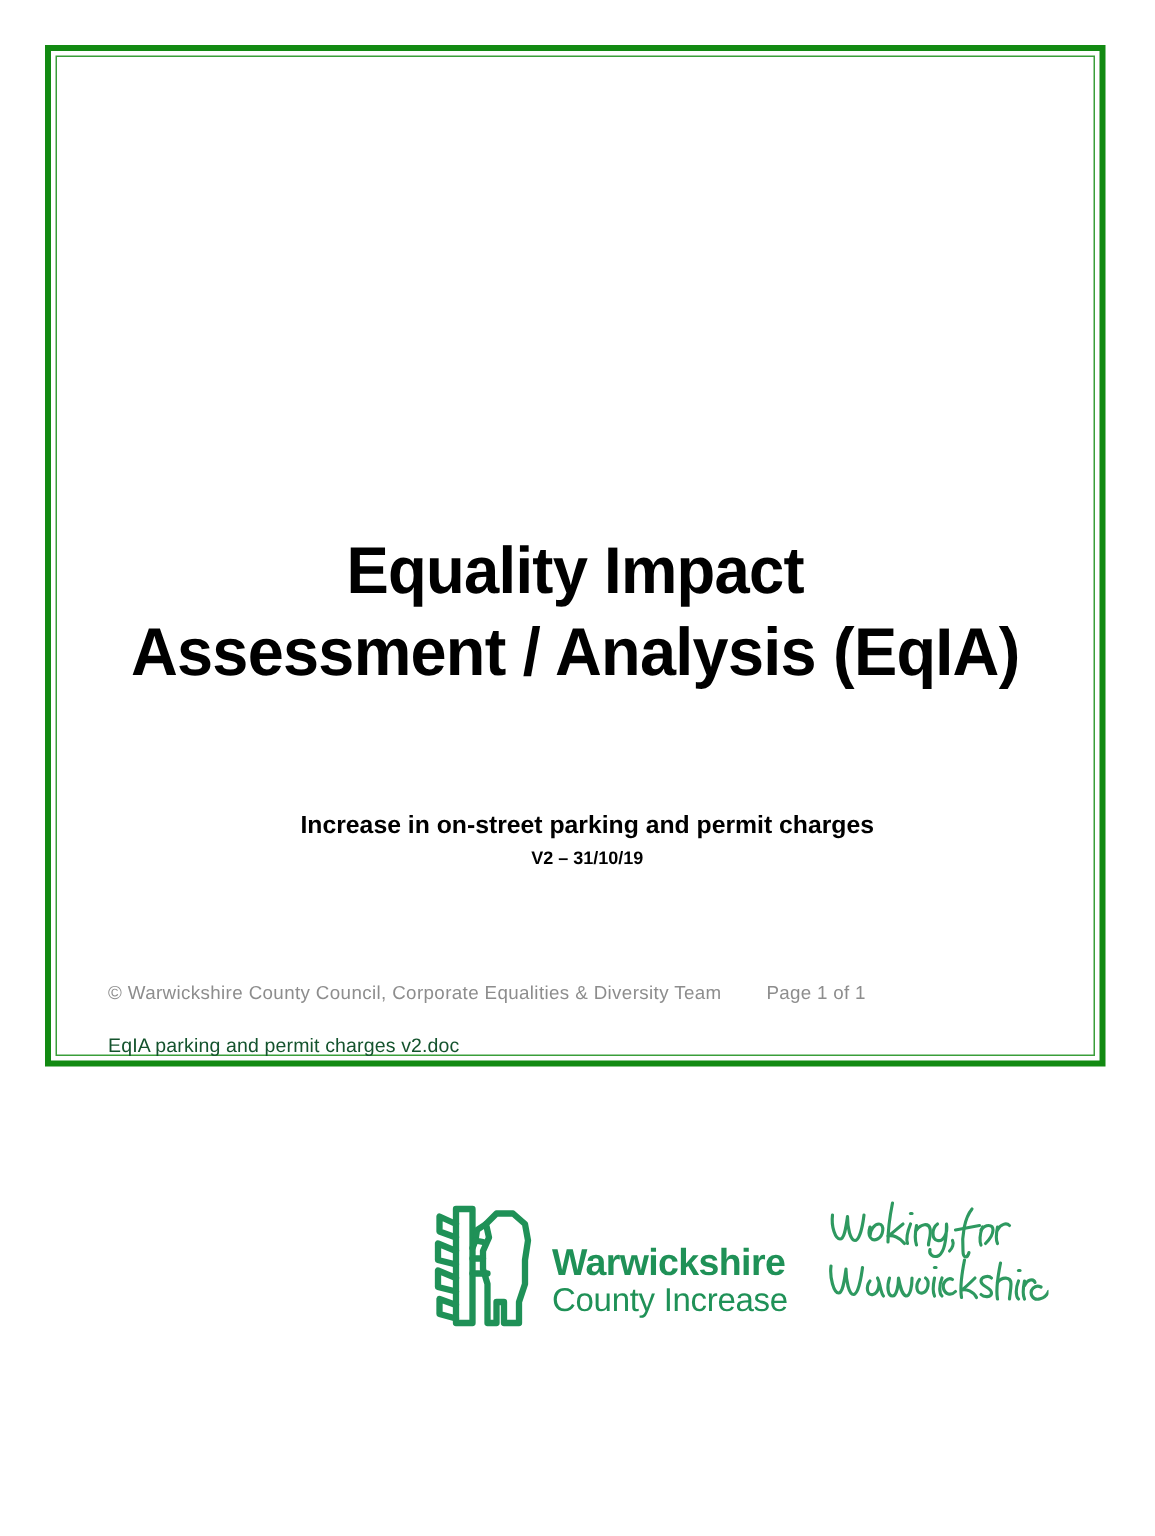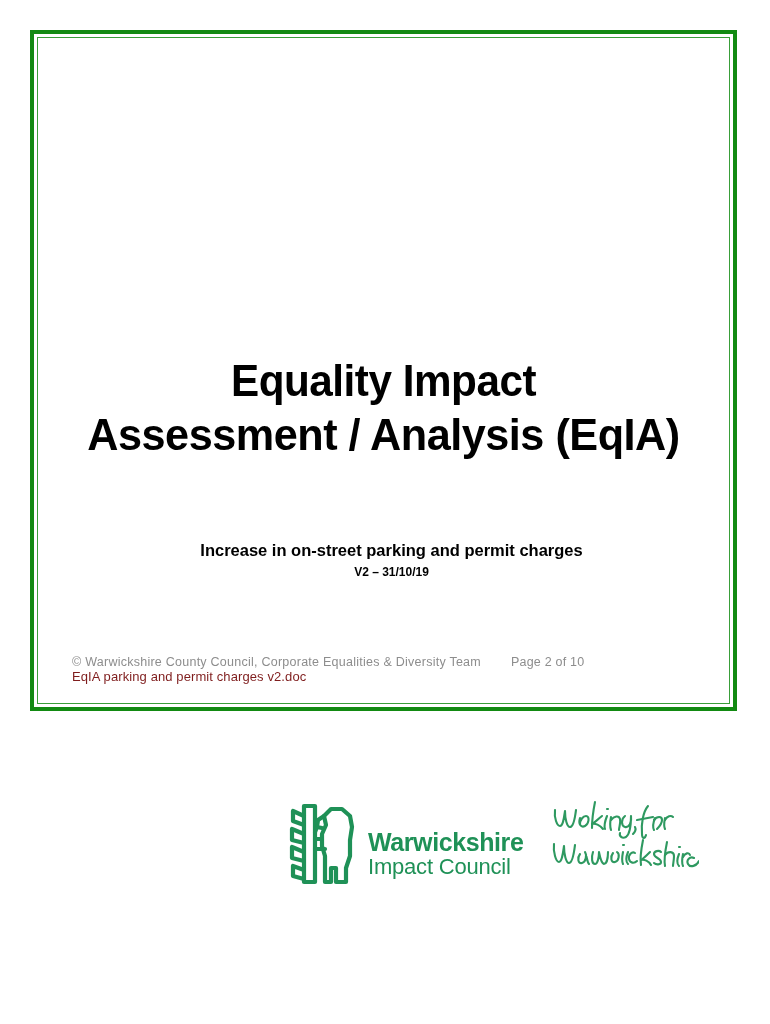--- a/index.html
+++ b/index.html
@@ -162,23 +162,23 @@
     font-family: "Liberation Sans", sans-serif;
     font-size: 12.5px;
     color: #8d8d8d;
     letter-spacing: 0.2px;
     margin-left: 30px;
     white-space: nowrap;
   }
   .footer-filename {
     font-family: "Liberation Sans", sans-serif;
     font-size: 13px;
-    color: #7f1d1d;
+    color: #14532d;
     letter-spacing: 0.1px;
-    margin-top: 0;
+    margin-top: 20px;
     white-space: nowrap;
   }
 </style>
 </head>
 <body>
 
 <div class="page">
   <div class="page-inner-rule"></div>
 
   <div class="content">
@@ -213,21 +213,21 @@
 
             <path d="M40 22 L34 26 L33 33 L38 34"></path>
 
             <path d="M33 33 L31 38"></path>
             <path d="M31 45 L38 45"></path>
             <path d="M31 55 L41 55"></path>
           </g>
         </svg>
         <div class="wcc-wordmark">
           <span class="wcc-name">Warwickshire</span>
-          <span class="wcc-sub">Impact Council</span>
+          <span class="wcc-sub">County Increase</span>
         </div>
       </div>
 
       <div class="wfw-mark">
         <svg width="150" height="84" viewBox="0 0 150 84">
           <g fill="none" stroke="#2e9960" stroke-width="2.1" stroke-linecap="round" stroke-linejoin="round">
 
             <path d="M6 14 C5 22, 8 30, 11 30 C14 30, 15 22, 16 15 C16 23, 18 31, 21 31 C24 31, 26 22, 27 14"></path>
             <path d="M31 22 C29 28, 32 32, 36 30 C40 28, 41 20, 37 20 C34 20, 31 24, 31 28"></path>
             <path d="M46 6 C44 16, 43 26, 43 32"></path>
@@ -267,19 +267,19 @@
             <path d="M145 62 C141 60, 137 64, 139 68 C141 72, 148 70, 150 65"></path>
           </g>
         </svg>
       </div>
 
     </div>
 
     <div class="footer">
       <div class="footer-line1">
         <span class="footer-copyright">© Warwickshire County Council, Corporate Equalities &amp; Diversity Team</span>
-        <span class="footer-pagenum">Page 2 of 10</span>
+        <span class="footer-pagenum">Page 1 of 1</span>
       </div>
       <div class="footer-filename">EqIA parking and permit charges v2.doc</div>
     </div>
 
   </div>
 </div>
 
 </body></html>

